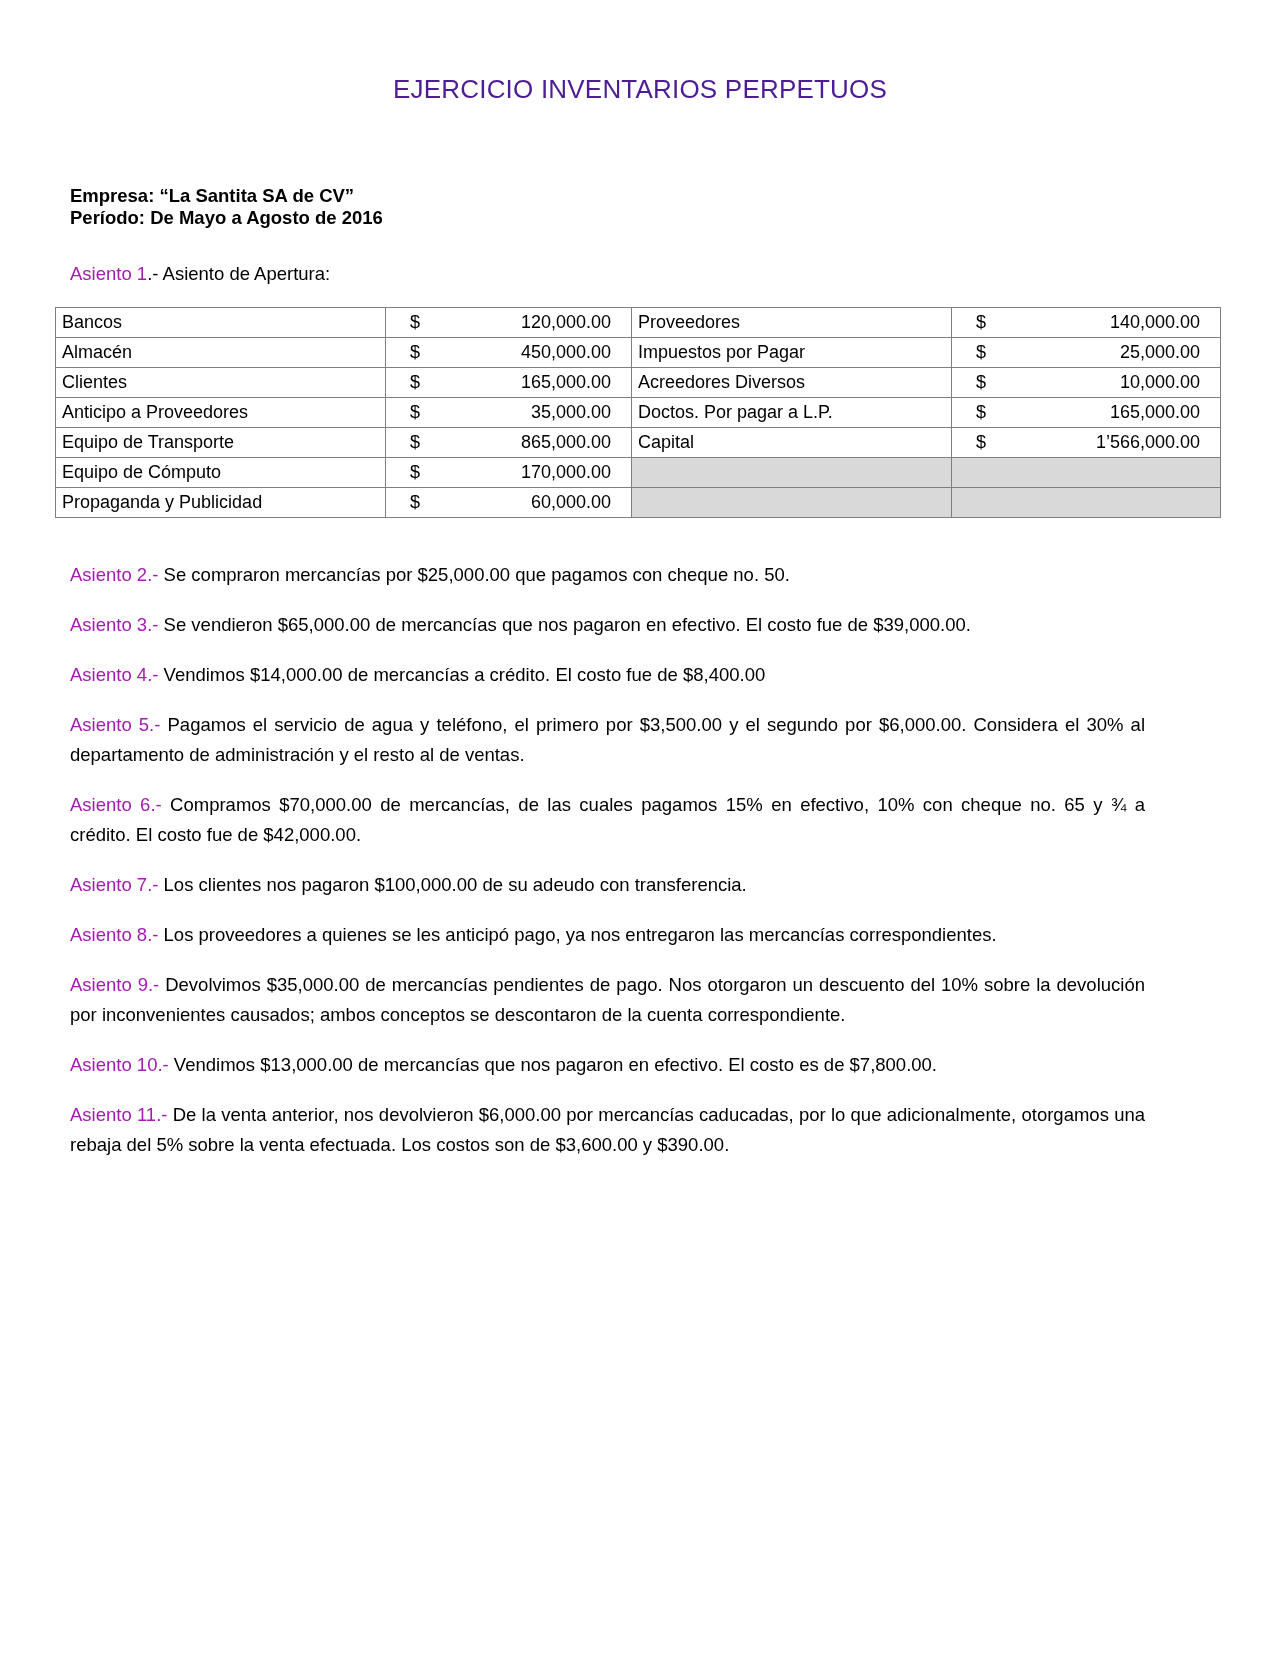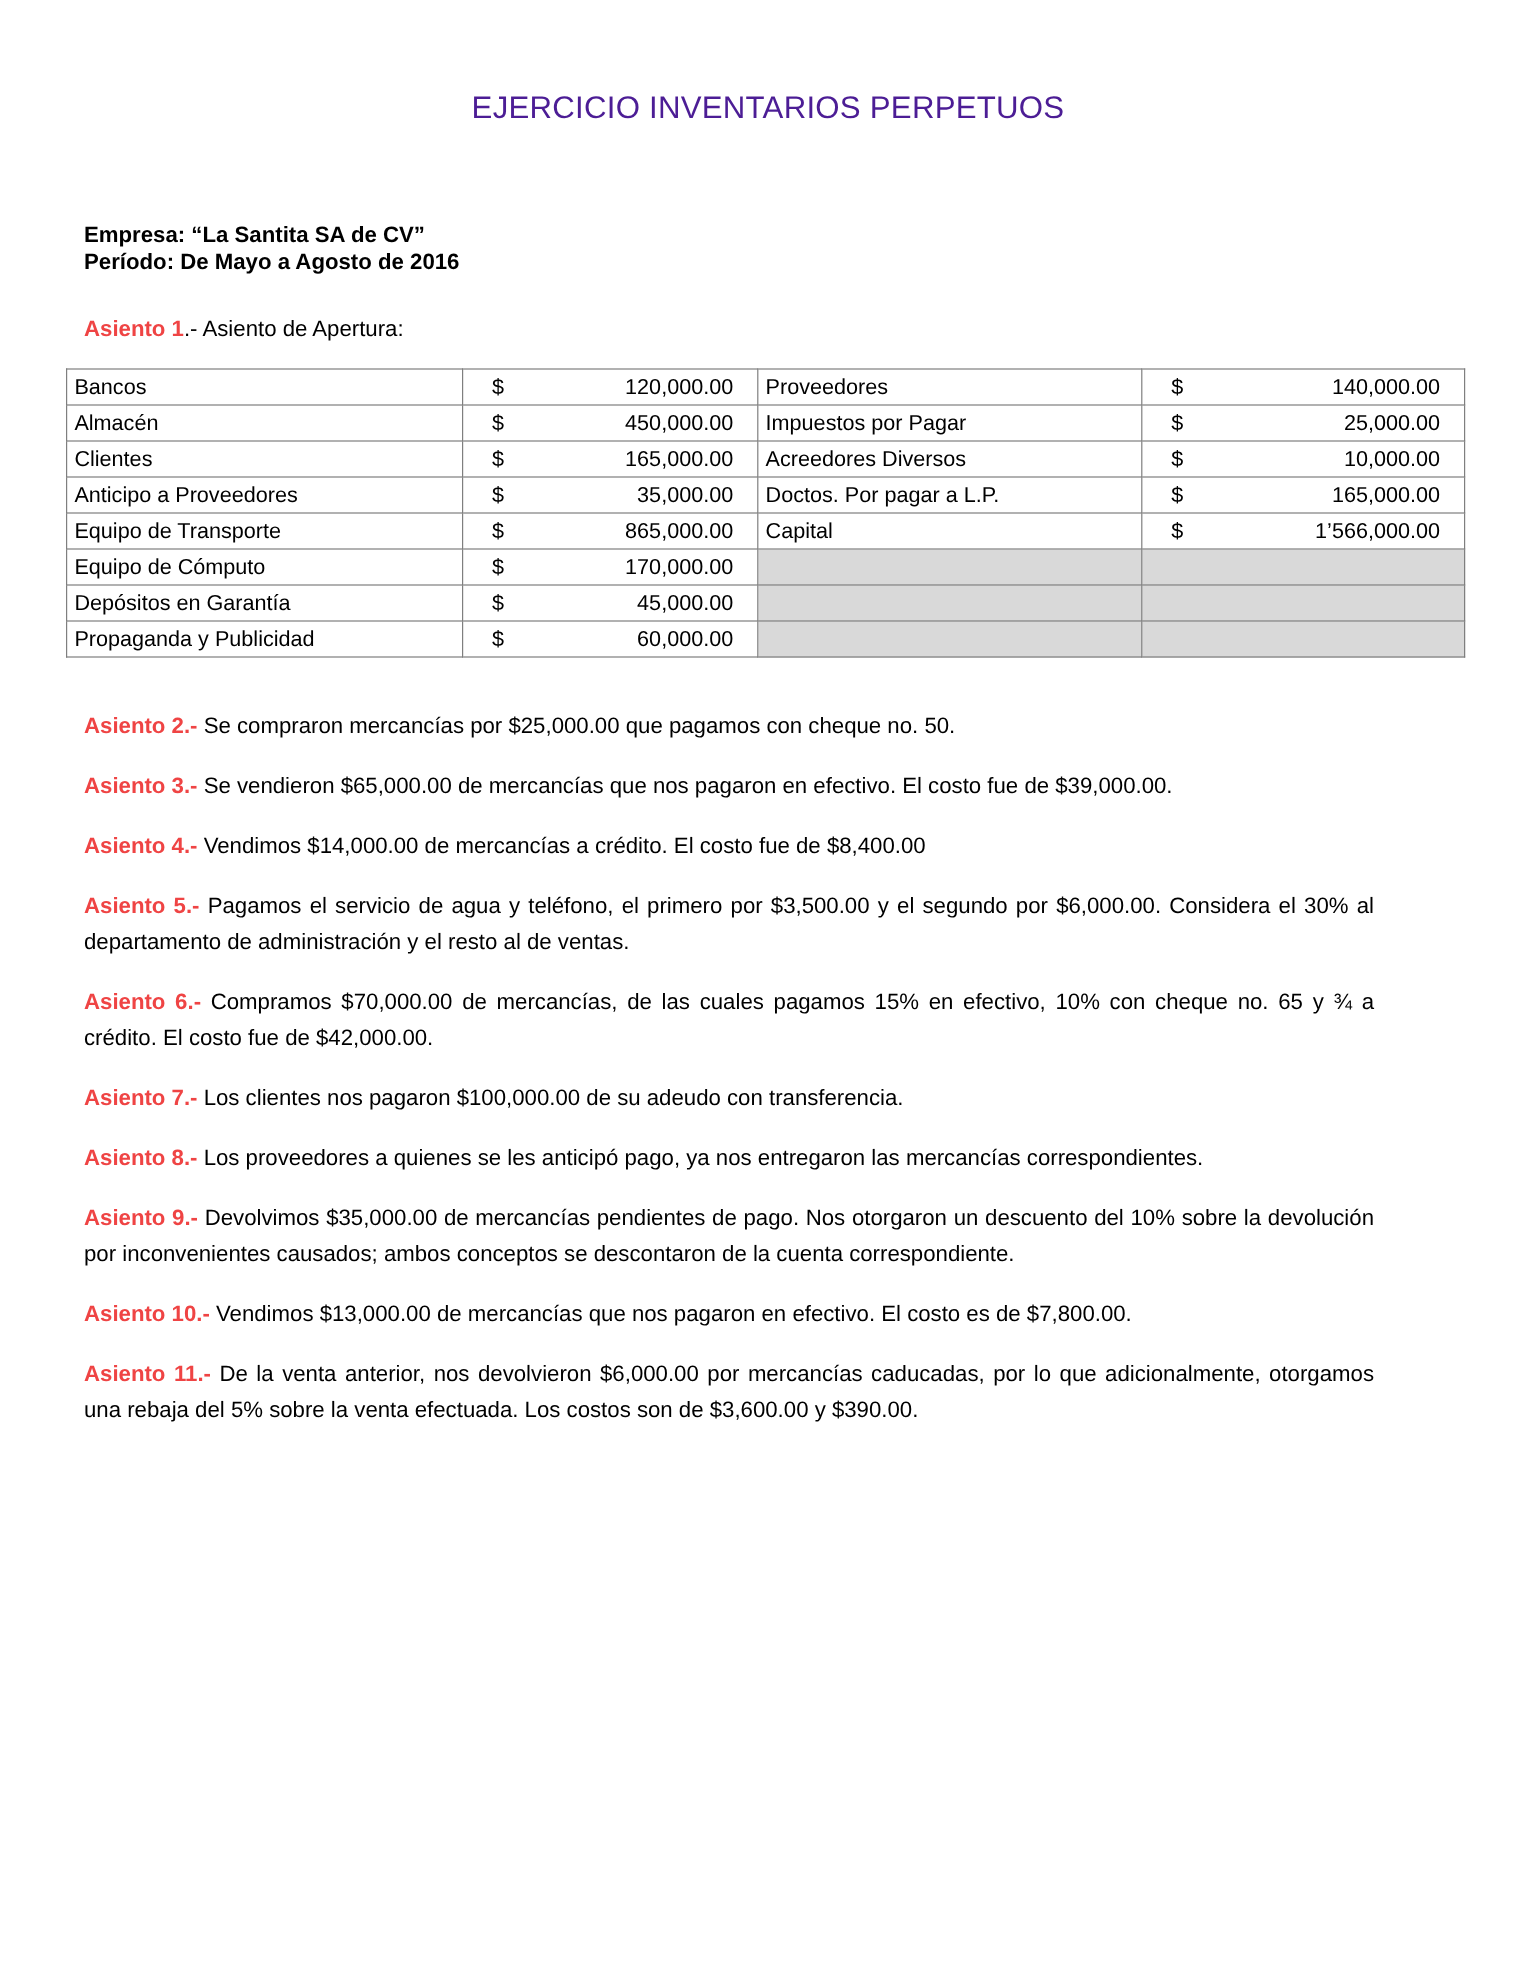--- a/index.html
+++ b/index.html
@@ -43,22 +43,22 @@
     flex-direction: column;
   }
   .header-row .empresa { width: 660px; }
   .header-row .periodo { flex: 1; }
 
   .asiento1-line {
     font-size: 18.5px;
     margin-bottom: 22px;
   }
   .asiento-tag {
-    color: #ef4444;
-    font-weight: bold;
+    color: #a21caf;
+    font-weight: normal;
   }
 
   table.opening {
     border-collapse: collapse;
     width: 1113px;
     margin-left: -15px;
     table-layout: fixed;
     font-size: 18px;
     border-radius: 21px;
   }
@@ -192,31 +192,20 @@
                 <span class="num">1’566,000.00</span>
               </span>
             </td>
           </tr>
           <tr>
             <td class="c-name">Equipo de Cómputo</td>
             <td class="c-amt">
               <span class="money">
                 <span class="sym">$</span>
                 <span class="num">170,000.00</span>
-              </span>
-            </td>
-            <td class="c-name2 blank"></td>
-            <td class="c-amt2 blank"></td>
-          </tr>
-          <tr>
-            <td class="c-name">Depósitos en Garantía</td>
-            <td class="c-amt">
-              <span class="money">
-                <span class="sym">$</span>
-                <span class="num">45,000.00</span>
               </span>
             </td>
             <td class="c-name2 blank"></td>
             <td class="c-amt2 blank"></td>
           </tr>
           <tr>
             <td class="c-name">Propaganda y Publicidad</td>
             <td class="c-amt">
               <span class="money">
                 <span class="sym">$</span>

